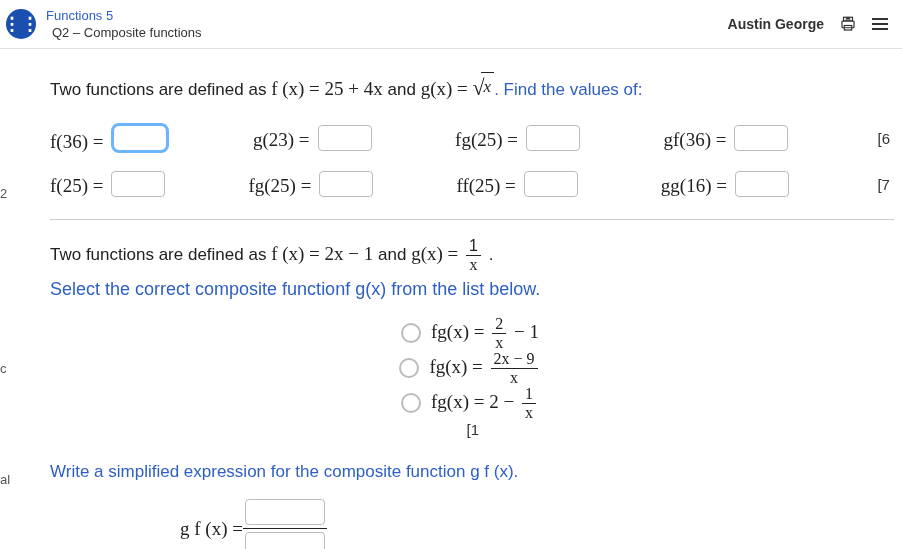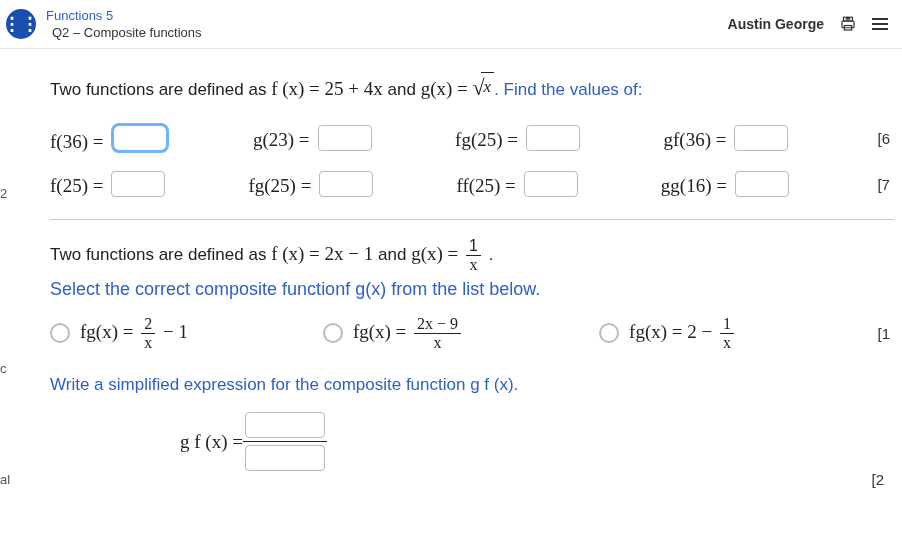--- a/index.html
+++ b/index.html
@@ -64,21 +64,21 @@
   }
   .ansbox.active {
     border:3px solid #6db4ff; border-radius:8px; width:58px; height:30px;
   }
   .marks { color:#333; font-size:15px; min-width:18px; text-align:right; }
 
   hr.sep { border:none; border-top:1px solid #ccc; margin:22px 0 18px; }
 
   .radio-row {
     display:flex; align-items:center; justify-content:space-between;
-    margin-top:12px; padding-right:4px;
+    margin-top:12px; padding-right:4px;flex-direction:column;
   }
   .radio-opt { display:flex; align-items:center; gap:10px; font-family:'Times New Roman', serif; font-size:19px; }
   .radio {
     width:20px; height:20px; border:2px solid #bbb; border-radius:50%;
     flex-shrink:0;
   }
   .frac {
     display:inline-flex; flex-direction:column; align-items:center;
     vertical-align:middle; line-height:1; margin:0 3px;
   }

